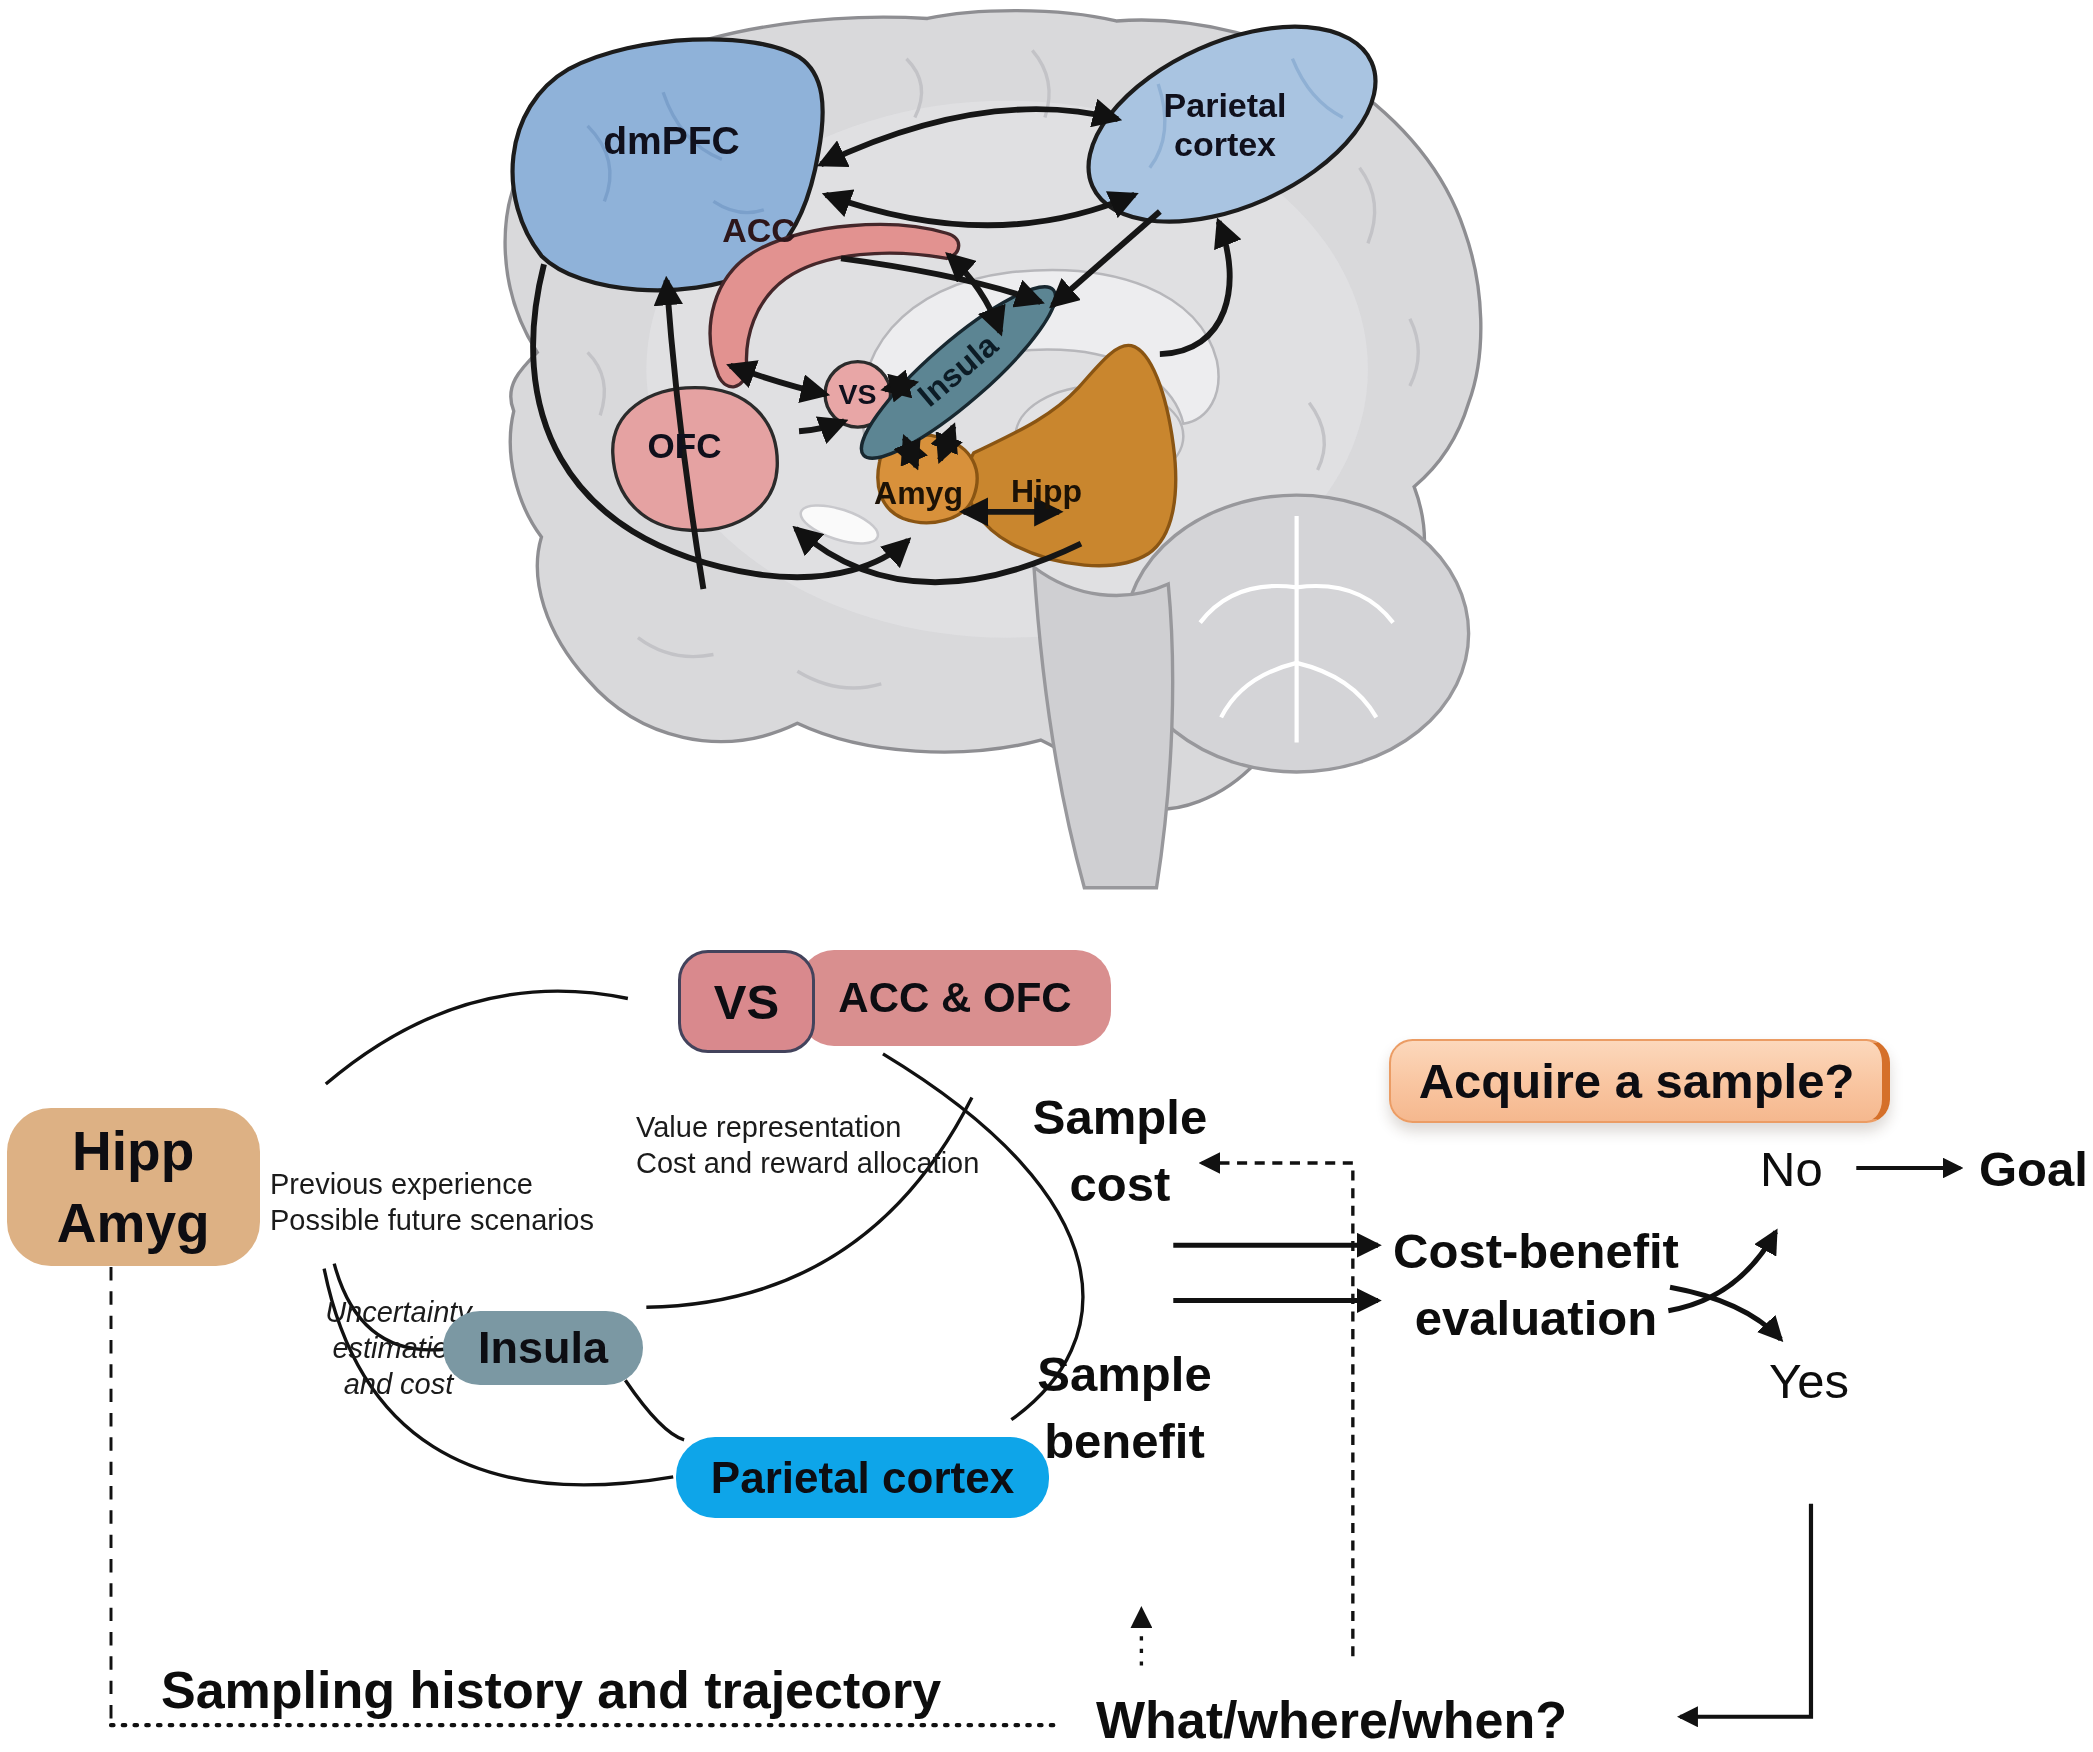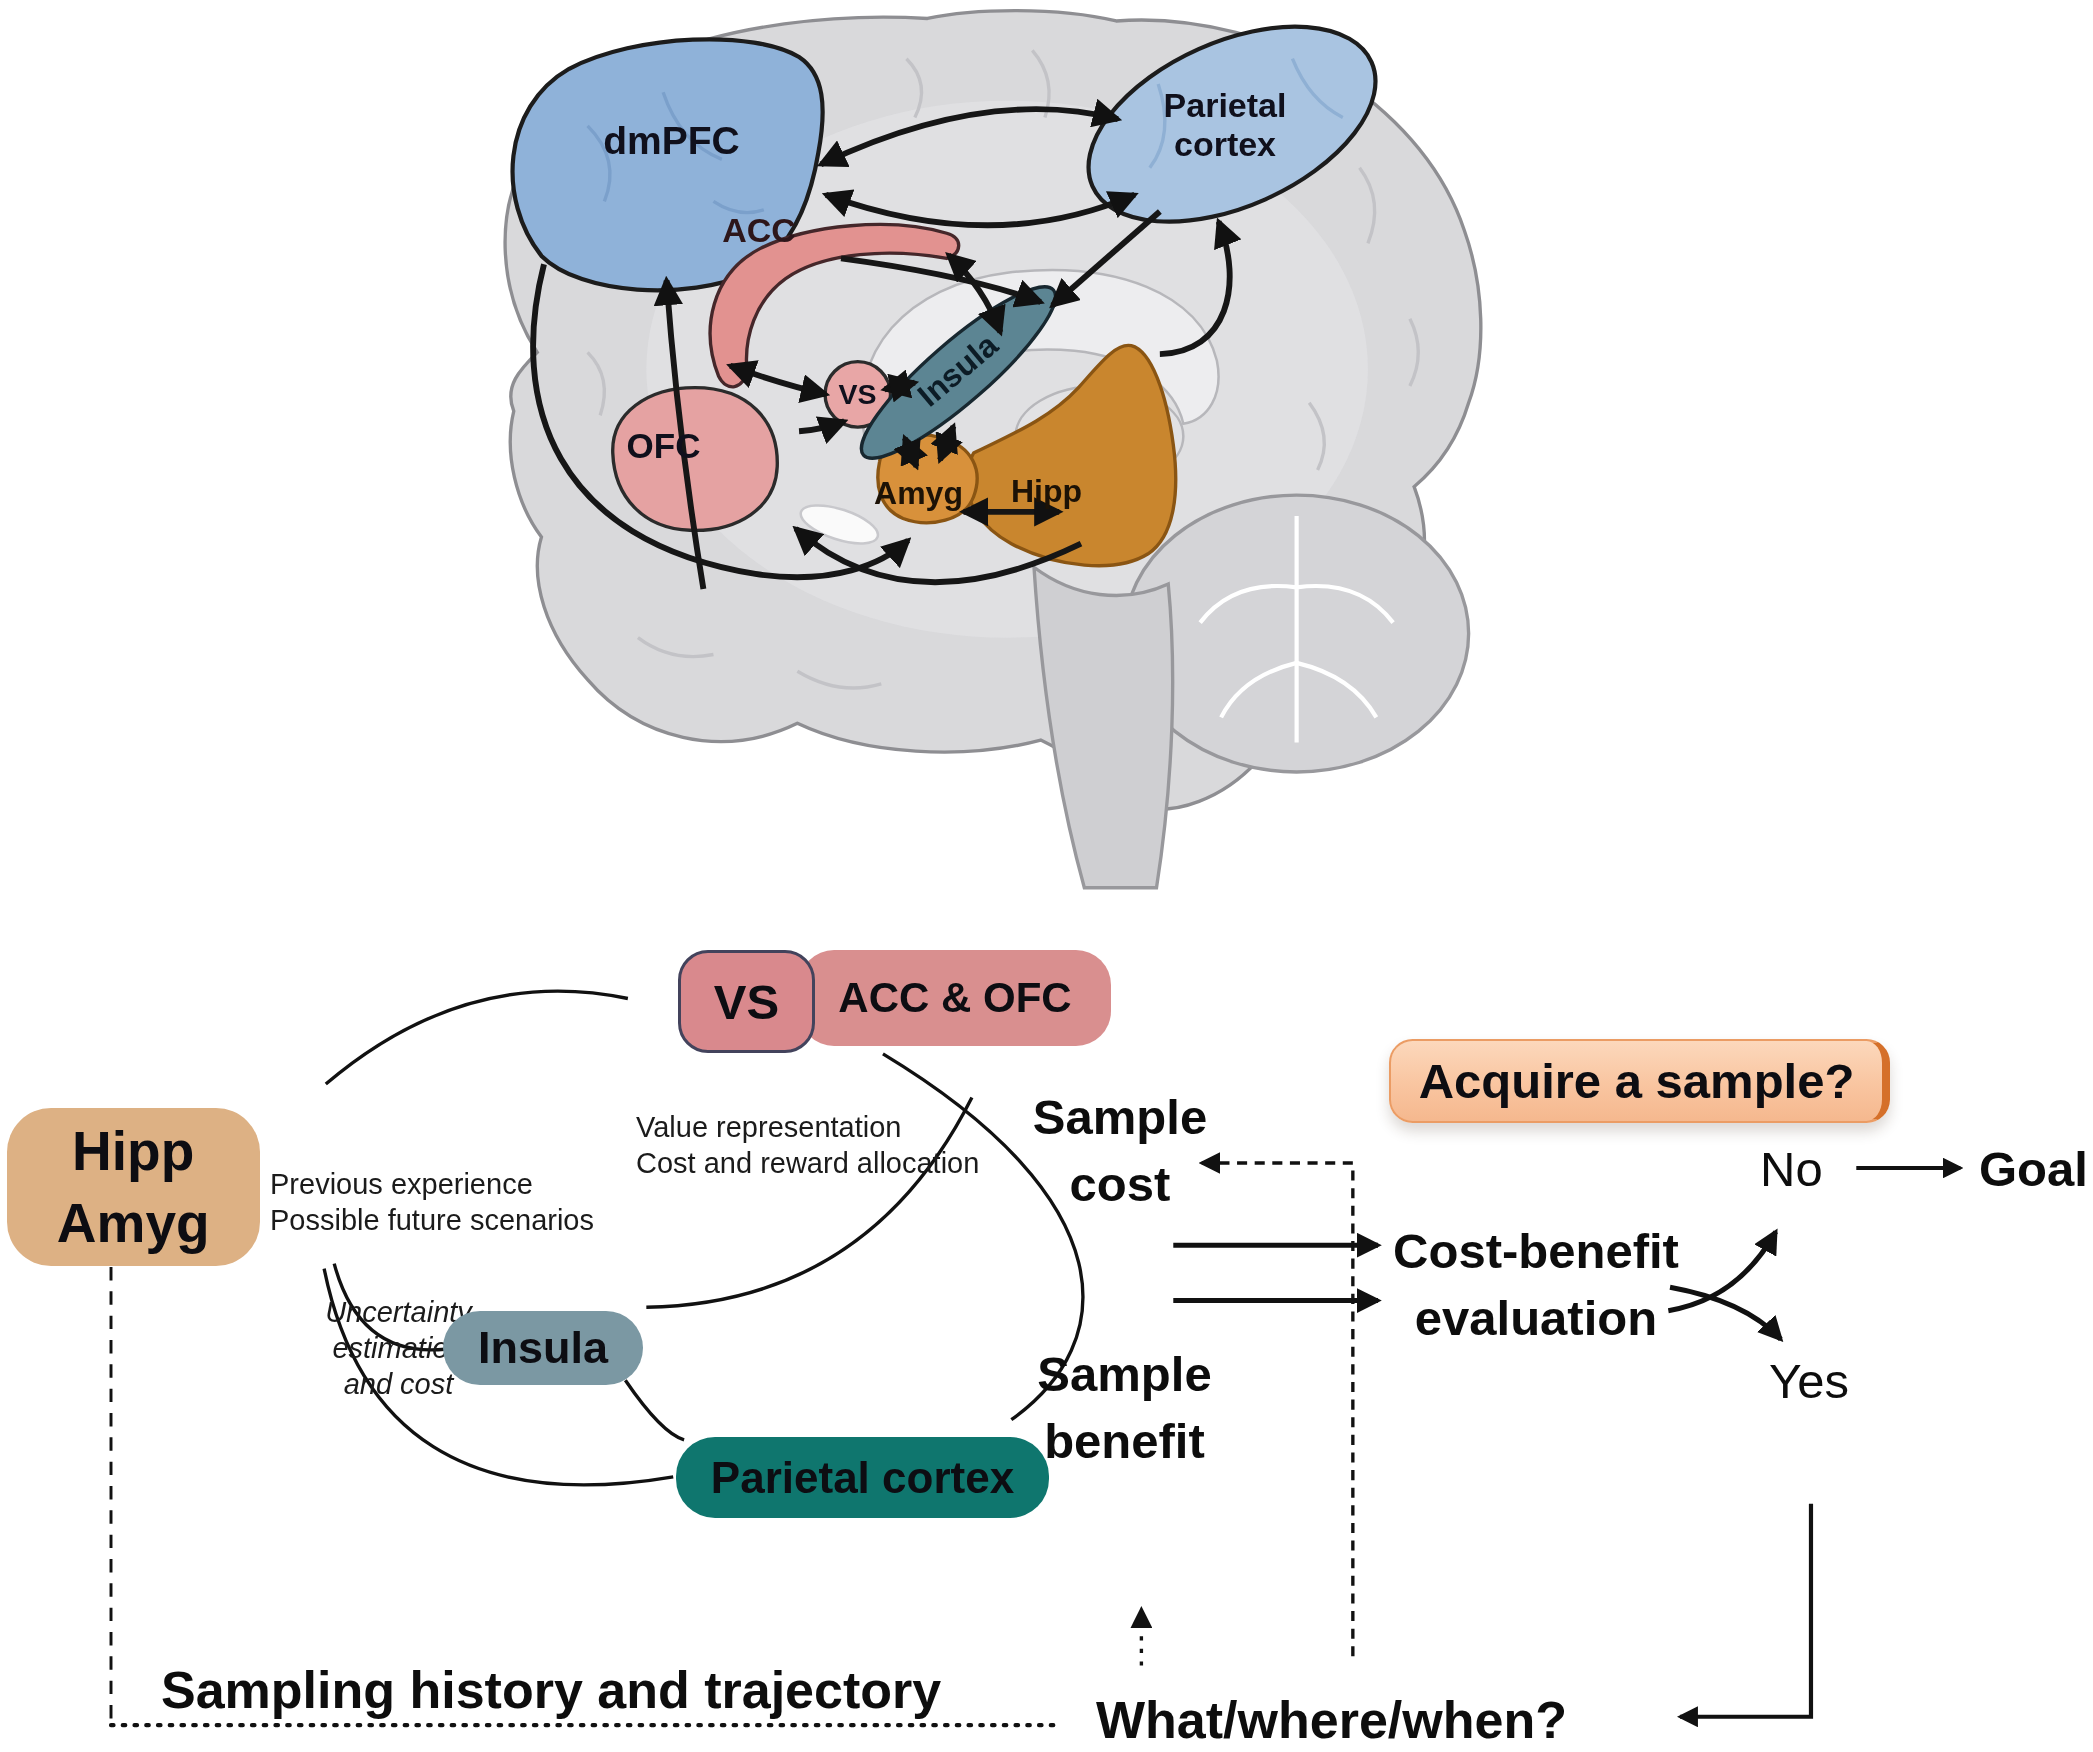--- a/index.html
+++ b/index.html
@@ -15,21 +15,21 @@
   
   .vs-node{left:678px;top:950px;width:131px;height:97px;border-radius:30px;
            background:#d9898d;border:3.4px solid #43435c;font-size:49px;z-index:3;}
   .accofc-node{left:799px;top:950px;width:312px;height:96px;border-radius:35px;
            background:#d98f8f;font-size:42px;z-index:2;}
   .hippamyg-node{left:6.7px;top:1108px;width:253px;height:158px;border-radius:44px;
            background:#ddb184;font-size:55px;flex-direction:column;line-height:72px;z-index:2;}
   .insula-node{left:443px;top:1311px;width:200px;height:74px;border-radius:37px;
            background:#7b98a3;font-size:45px;z-index:2;}
   .parietal-node{left:676px;top:1437px;width:373px;height:81px;border-radius:39px;
-           background:#0f766e;font-size:44px;z-index:2;}
+           background:#0ea5e9;font-size:44px;z-index:2;}
   .acquire-node{left:1389px;top:1039px;width:491px;height:80px;border-radius:23.5px;
            background:linear-gradient(180deg,#fcd8bc 0%,#f9c5a0 55%,#f5b88e 100%);
            border:2.5px solid #eb9c64;border-right:8.4px solid #d5702a;
            box-shadow:0 8.4px 13.4px rgba(60,40,20,0.18);font-size:49px;z-index:2;}
   
   .blabel{position:absolute;font-weight:bold;color:#10101c;text-align:center;z-index:2;}
 </style>
 </head>
 <body>
 
@@ -158,21 +158,21 @@
       <path d="M 1988,1562 C 2048,1552 2088,1518 2116,1468" stroke-width="6" marker-end="url(#mh)"></path>
       <path d="M 1990,1534 C 2056,1546 2096,1568 2122,1596" stroke-width="6" marker-end="url(#mh)"></path>
 
       <path d="M 2158,1792 L 2158,2046 L 2002,2046" stroke-width="5" marker-end="url(#mh)"></path>
     </g>
   </svg>
 
   <div class="blabel" style="left:596px;top:119px;width:151px;font-size:39px;">dmPFC</div>
   <div class="blabel" style="left:717px;top:211px;width:84px;font-size:34px;color:#2d161a;">ACC</div>
   <div class="blabel" style="left:824px;top:378px;width:67px;font-size:28.5px;">VS</div>
-  <div class="blabel" style="left:613px;top:426px;width:101px;font-size:35px;">OFC</div>
+  <div class="blabel" style="left:613px;top:426px;width:101px;font-size:35px;padding-left:21px;">OFC</div>
   <div class="blabel" style="left:891px;top:352px;width:134px;font-size:32px;color:#0c1c26;transform:rotate(-40deg);">Insula</div>
   <div class="blabel" style="left:864px;top:475px;width:109px;font-size:32px;color:#1c1206;">Amyg</div>
   <div class="blabel" style="left:992px;top:473px;width:109px;font-size:32px;color:#1c1206;">Hipp</div>
   <div class="blabel" style="left:1141px;top:86px;width:168px;font-size:34px;line-height:39px;">
     <div>Parietal</div>
     <div>cortex</div>
   </div>
 
   <div class="node vs-node">
     <span>VS</span>

